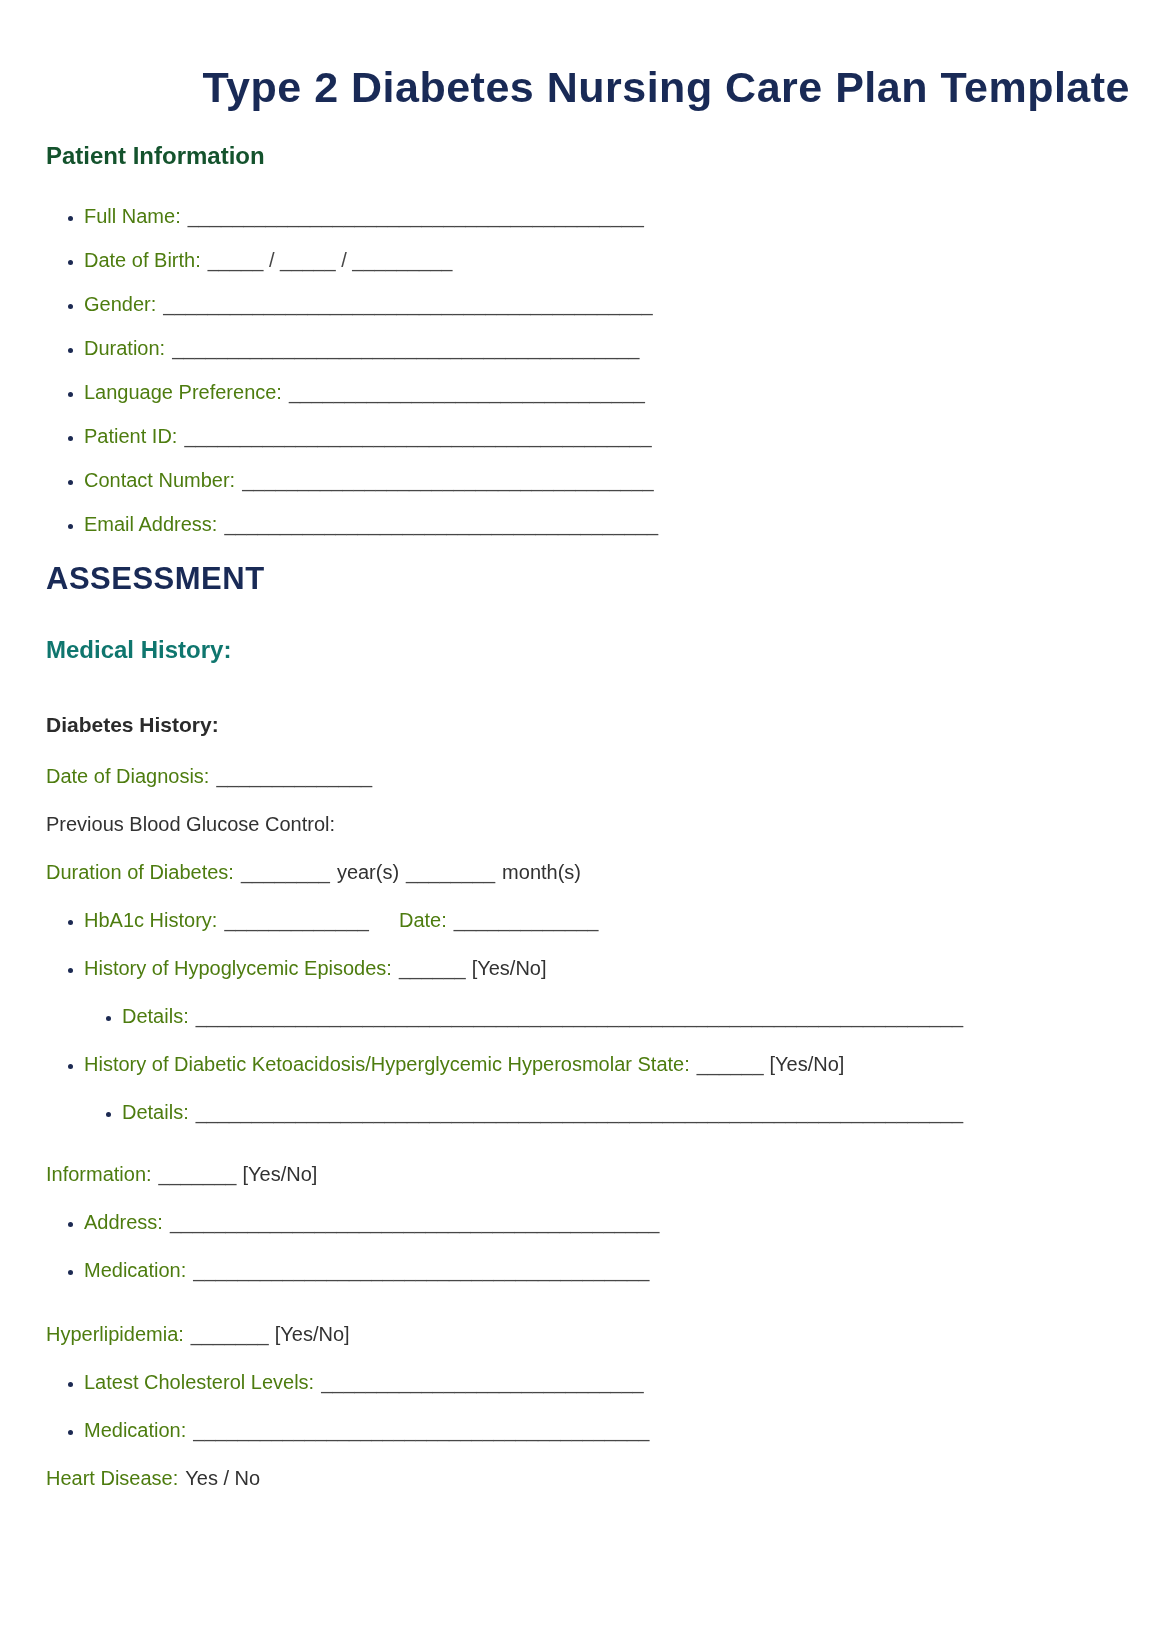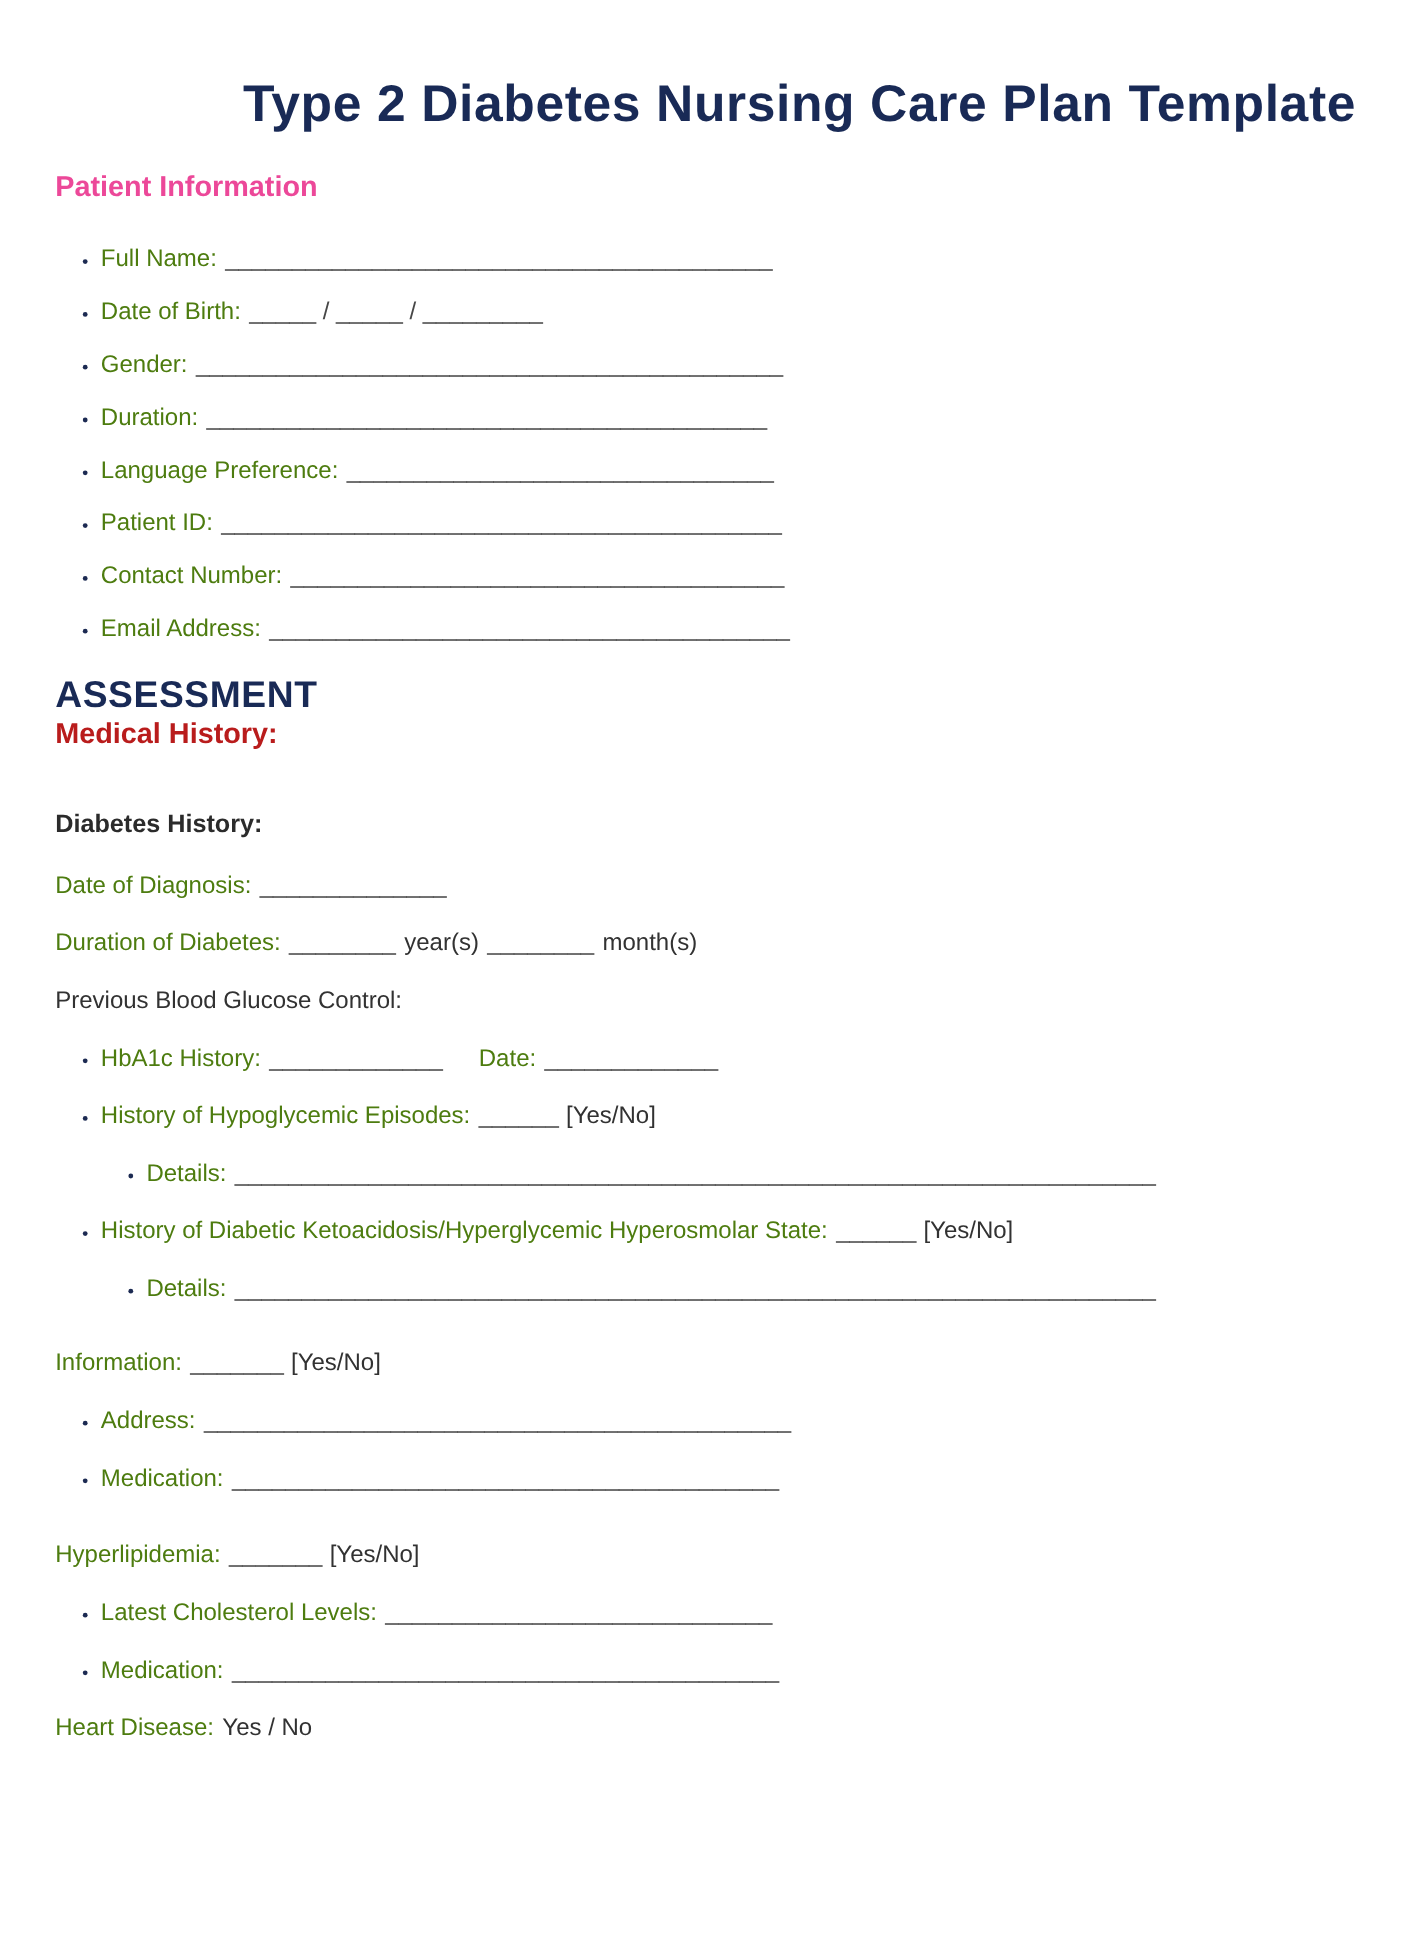--- a/index.html
+++ b/index.html
@@ -27,35 +27,36 @@
     line-height: 1.2;
     font-weight: bold;
     color: #192a56;
     letter-spacing: 0.5px;
   }
   h2.section-navy {
     margin-top: 28px;
     font-size: 24px;
     line-height: 1.2;
     font-weight: bold;
-    color: #ec4899;
+    color: #14532d;
   }
   h2.assessment-h {
     margin-top: 14px;
     font-size: 31px;
     line-height: 1.2;
     font-weight: bold;
     color: #192a56;
     letter-spacing: 0.5px;
   }
   h3.medical-h {
+    margin-top: 38px;
     font-size: 24px;
     line-height: 1.2;
     font-weight: bold;
-    color: #b91c1c;
+    color: #0f766e;
   }
   h4.sub-h {
     font-size: 21px;
     line-height: 1.2;
     font-weight: bold;
     color: #2b2b2b;
   }
   h4.diabetes-h { margin-top: 48px; }
   h4.comorbid-h { margin-top: 18px; }
 
@@ -115,23 +116,23 @@
 
   <h2 class="assessment-h">ASSESSMENT</h2>
 
   <h3 class="medical-h">Medical History:</h3>
 
   <h4 class="sub-h diabetes-h">Diabetes History:</h4>
 
   <div class="lines-block">
     <p class="line"><span class="lbl">Date of Diagnosis:</span><span class="blank">______________</span></p>
 
+    <p class="line">Previous Blood Glucose Control:</p>
+
     <p class="line"><span class="lbl">Duration of Diabetes:</span><span class="blank">________</span><span class="unit">year(s)</span><span class="blank">________</span><span class="unit">month(s)</span></p>
-
-    <p class="line">Previous Blood Glucose Control:</p>
 
     <ul class="fields fields48">
       <li><span class="lbl">HbA1c History:</span><span class="blank">_____________</span><span class="lbl date-lbl">Date:</span><span class="blank">_____________</span></li>
 
       <li><span class="lbl">History of Hypoglycemic Episodes:</span><span class="blank">______</span><span class="suffix">[Yes/No]</span>
         <ul class="sub">
           <li><span class="lbl">Details:</span><span class="blank">_____________________________________________________________________</span></li>
         </ul>
       </li>
 

